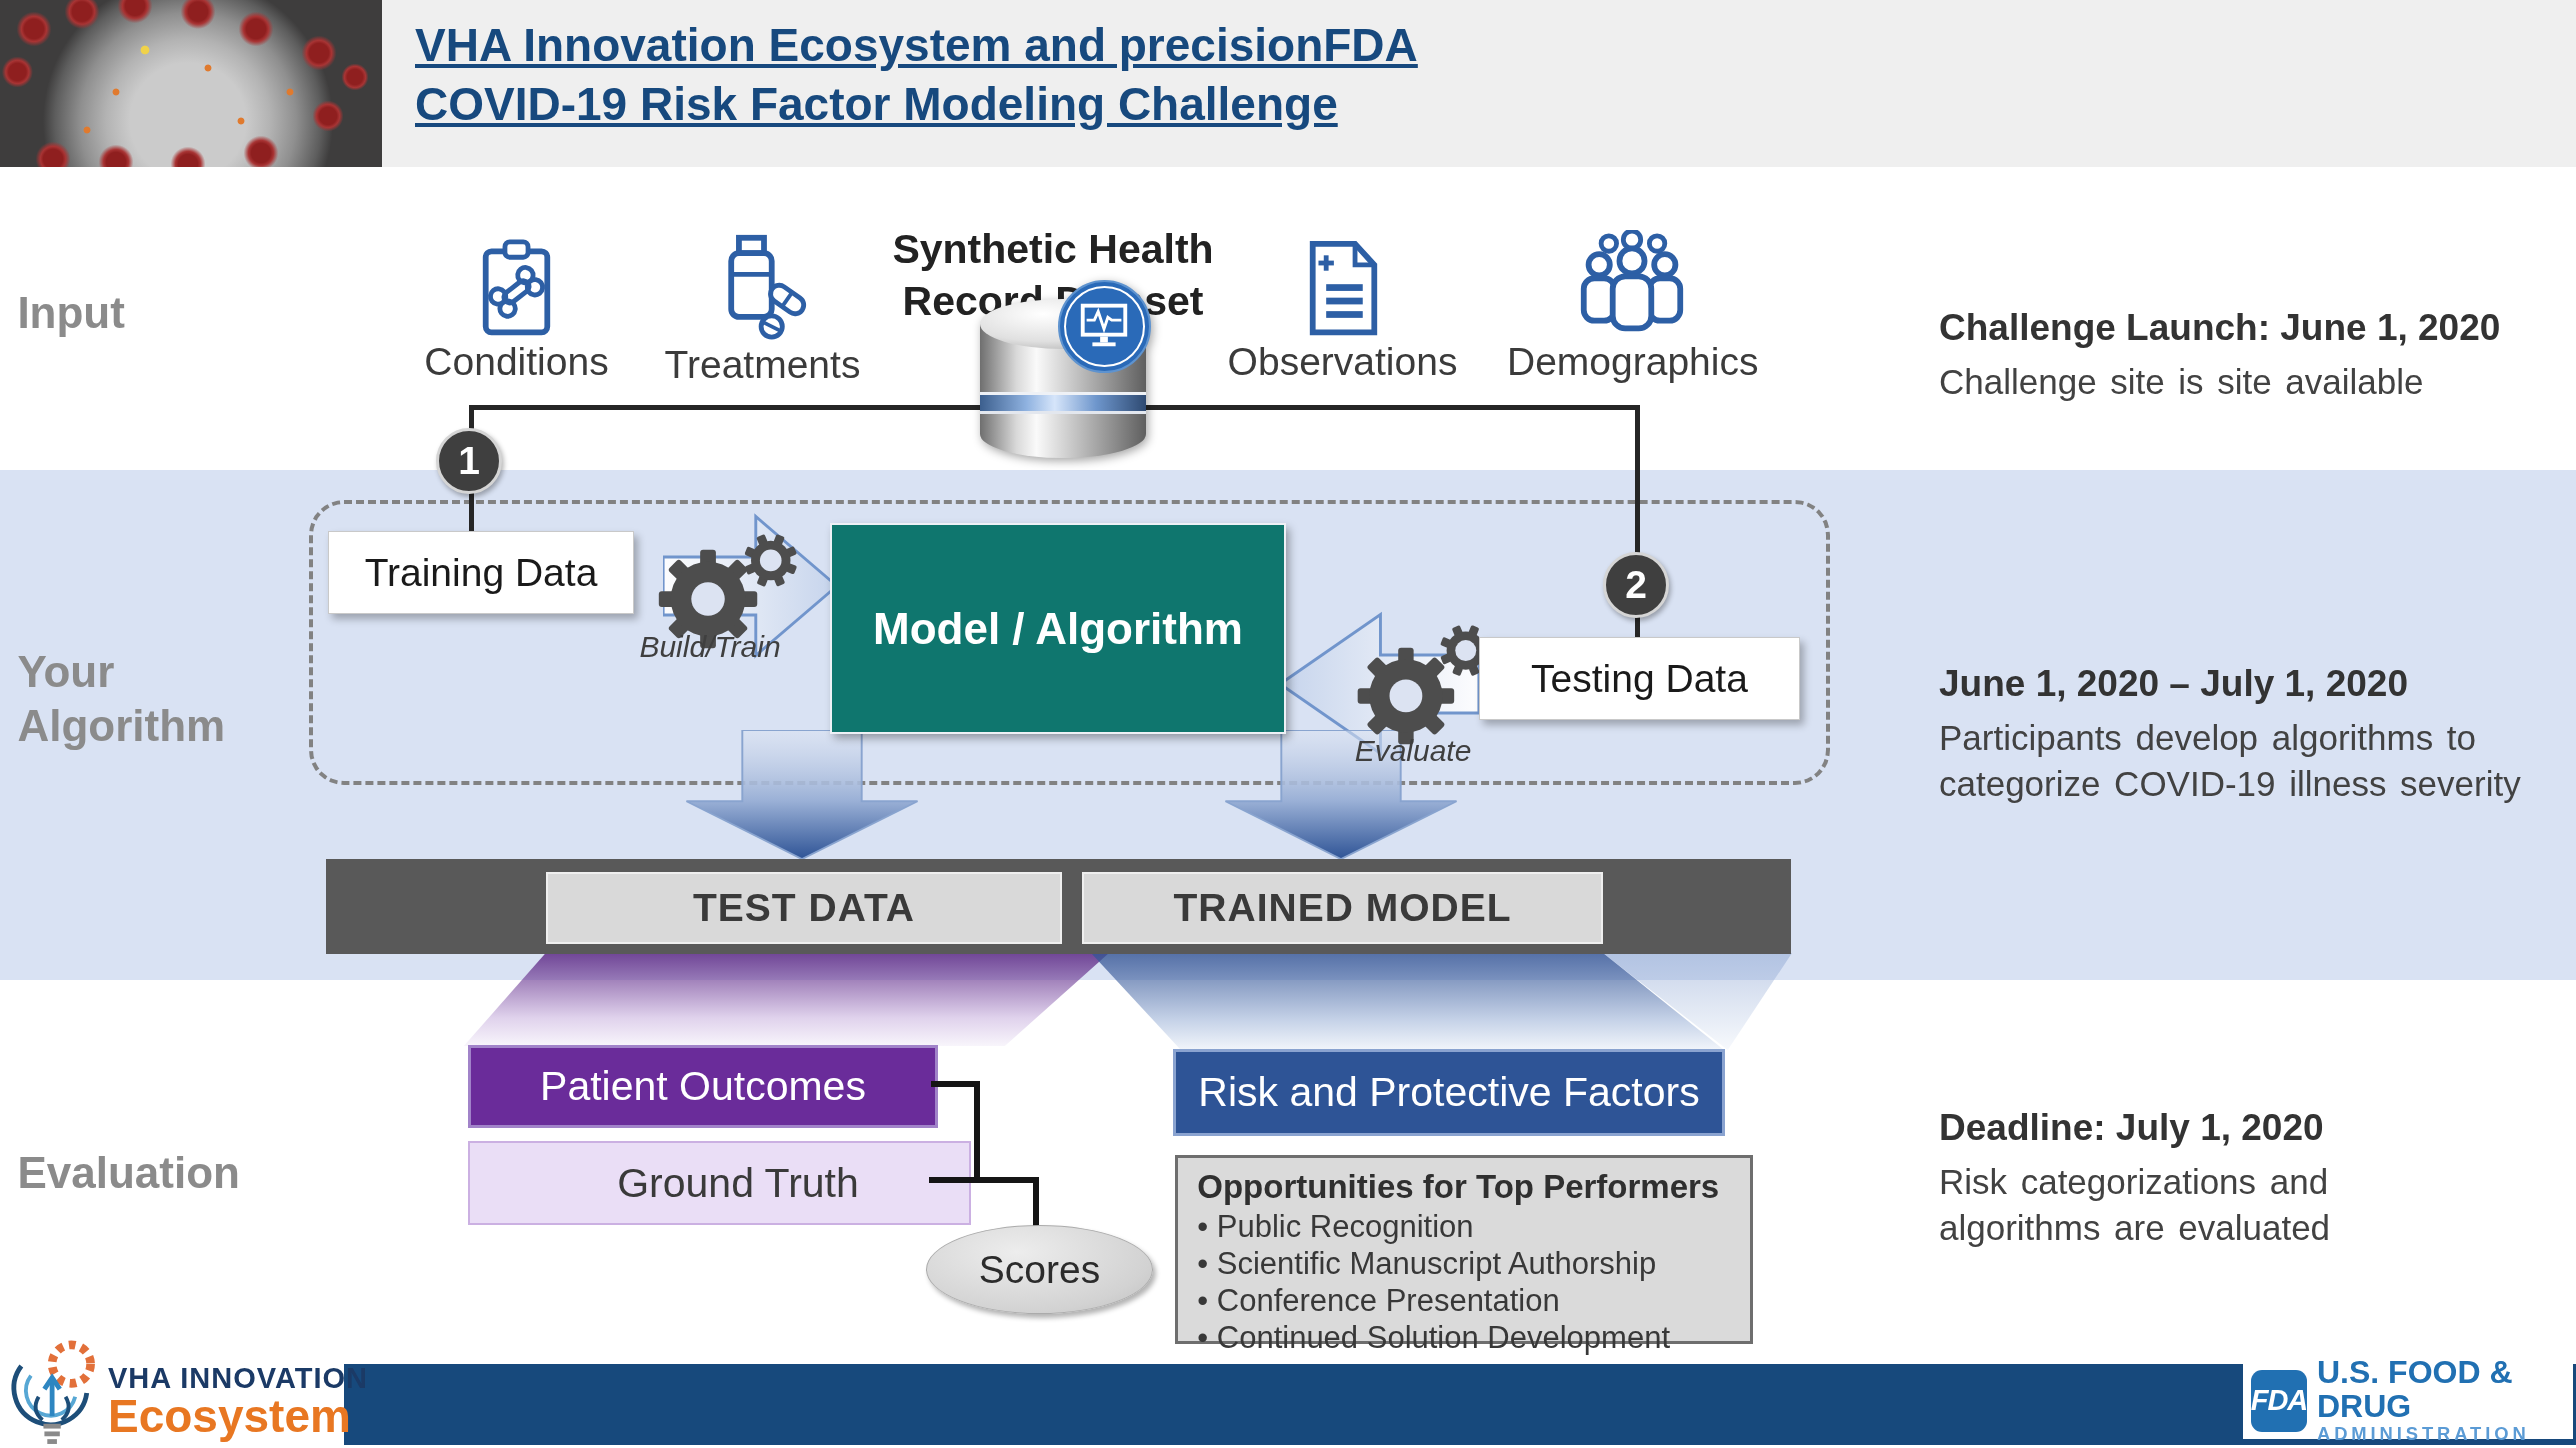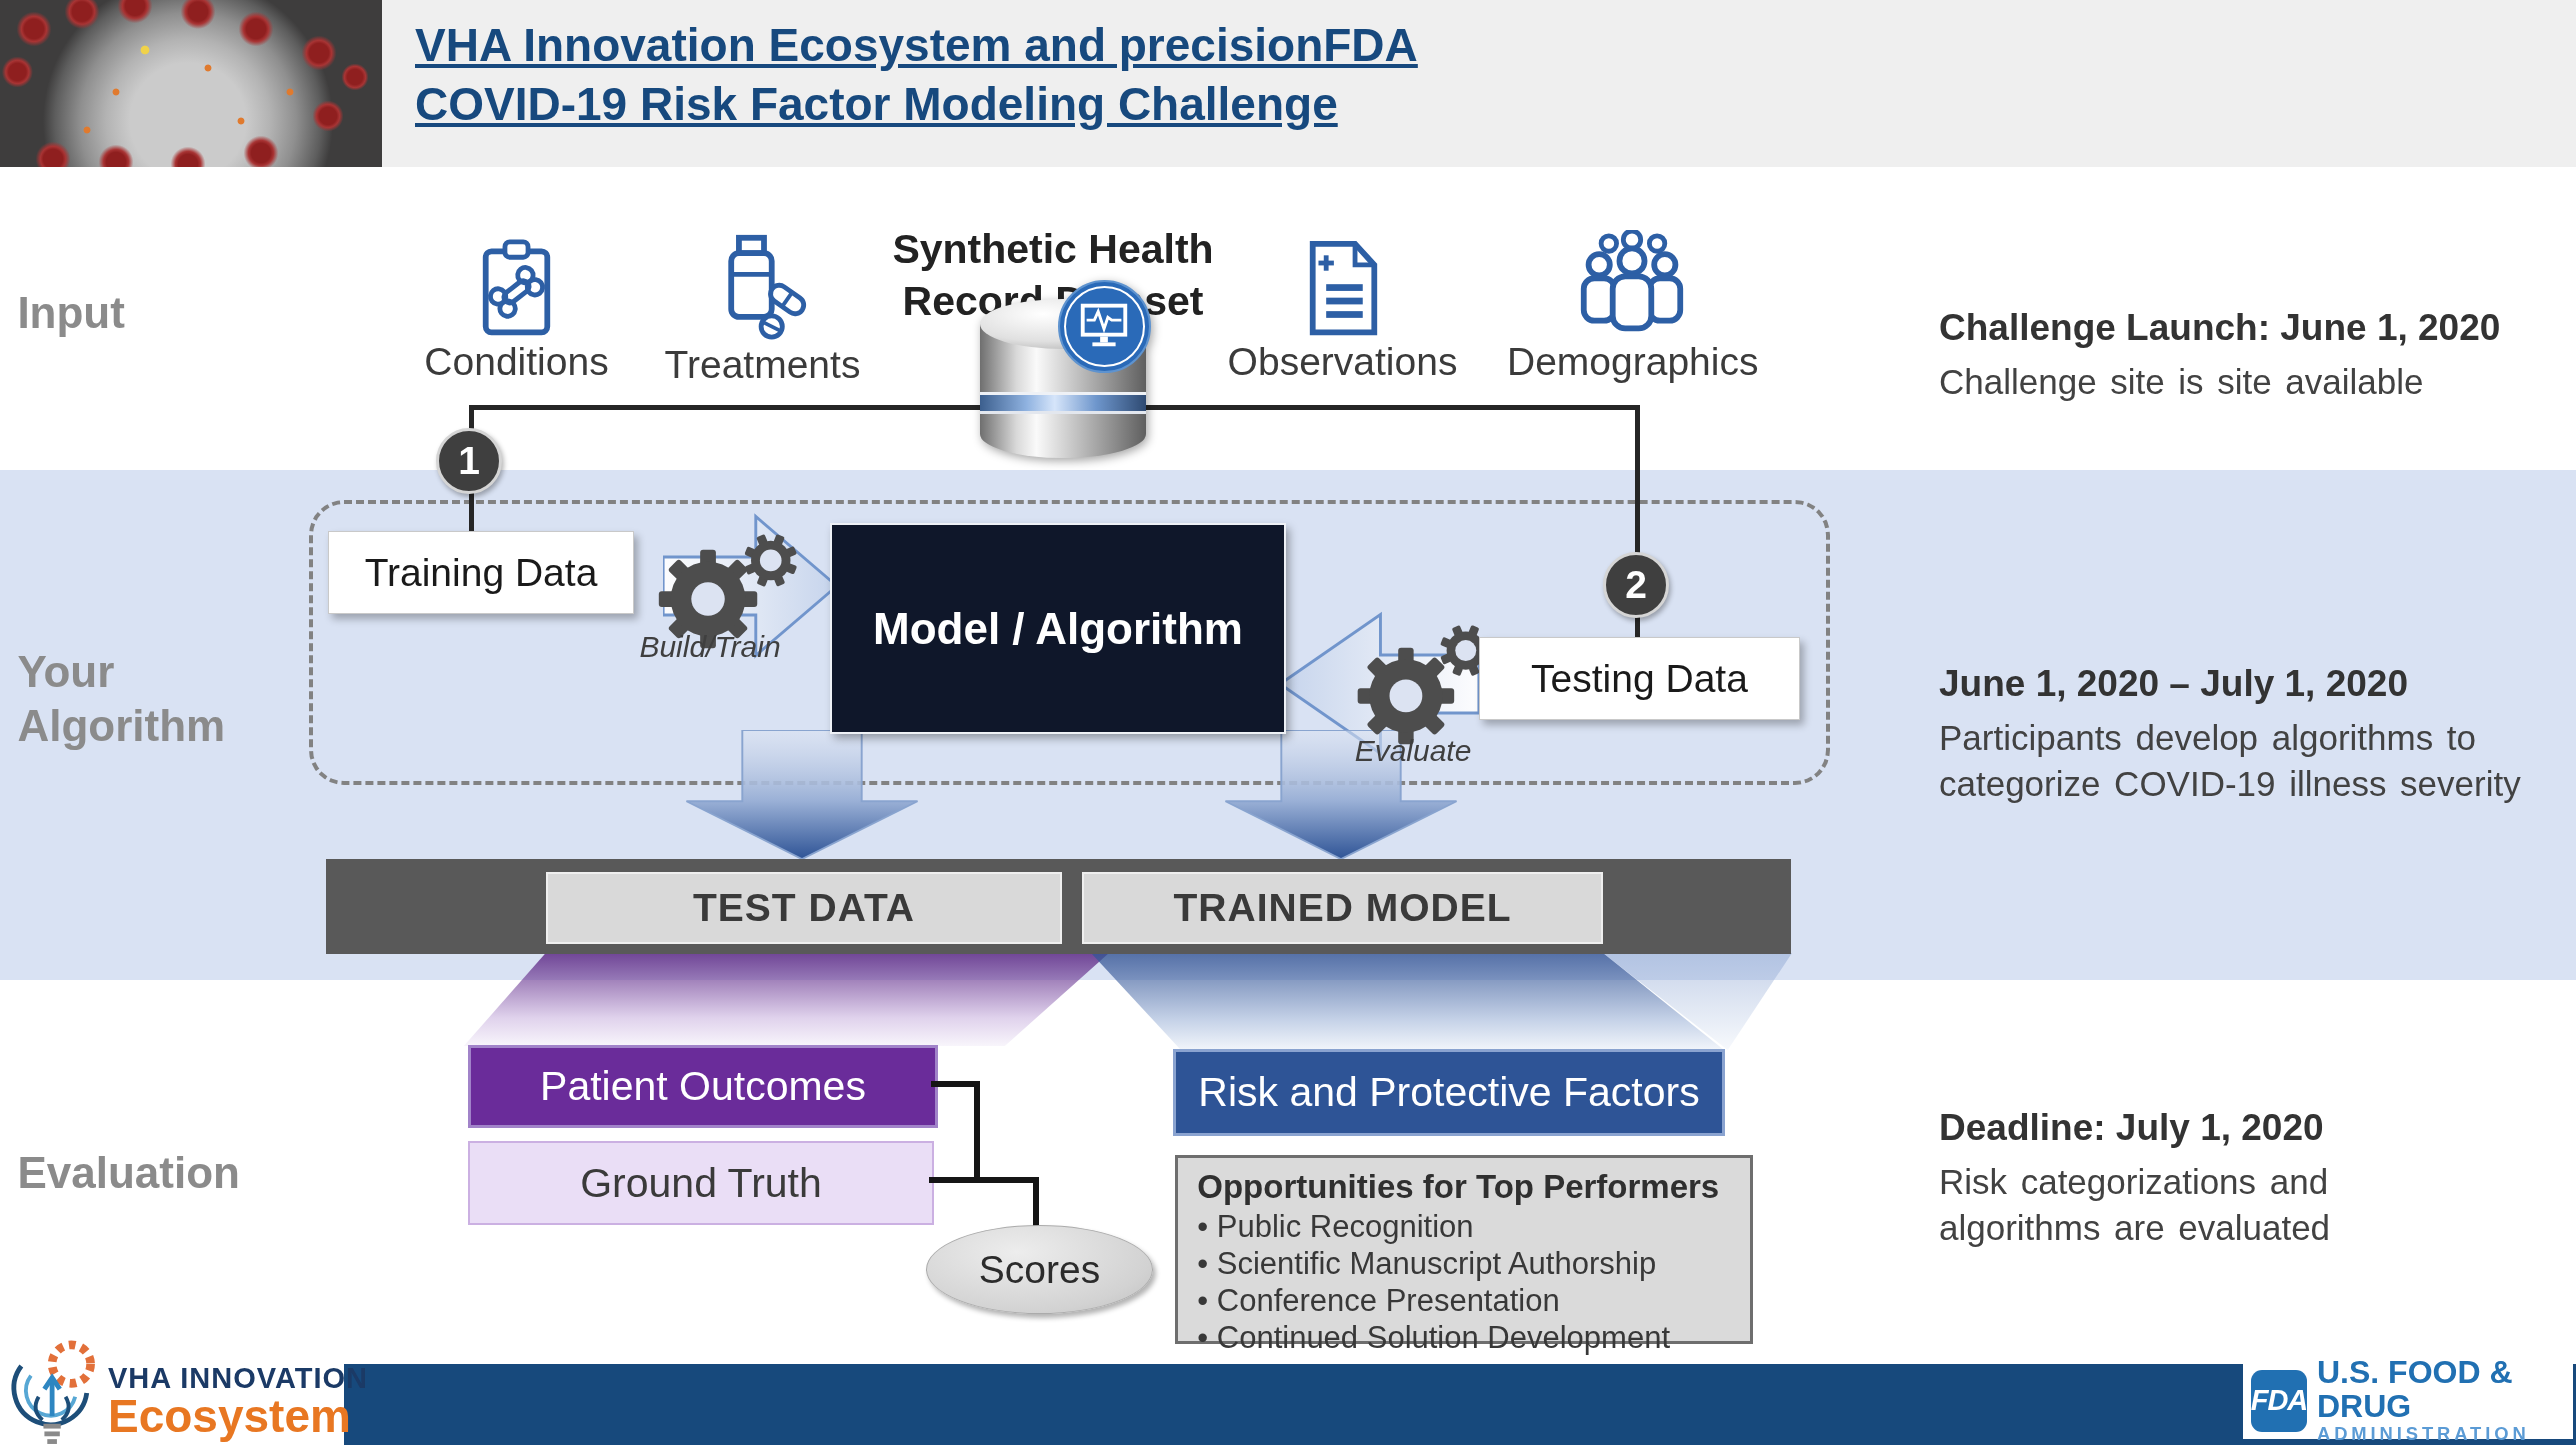--- a/index.html
+++ b/index.html
@@ -48,21 +48,21 @@
   .badge{position:absolute;z-index:5;width:60px;height:60px;border-radius:50%;background:#3f3f3f;
          border:3.9px solid #d5d5d5;box-sizing:content-box;color:#fff;font-size:39px;font-weight:bold;
          display:flex;align-items:center;justify-content:center;box-shadow:1.9px 2.9px 4.8px rgba(0,0,0,.3);}
 
   .dashed-box{left:309px;top:500px;width:1513px;height:277px;z-index:1;
               border:4.8px dashed #828282;border-radius:35px;}
 
   .wbox{position:absolute;z-index:3;background:#fff;border:1.9px solid #c9c9c9;
         box-shadow:3.9px 4.8px 7.7px rgba(0,0,0,.28);display:flex;align-items:center;justify-content:center;
         font-size:39px;color:#1a1a1a;}
-  .model-box{left:830px;top:523px;width:452px;height:207px;z-index:3;background:#0f172a;
+  .model-box{left:830px;top:523px;width:452px;height:207px;z-index:3;background:#0f766e;
              border:2.9px solid #eef1f6;box-shadow:3.9px 4.8px 8.7px rgba(0,0,0,.35);
              display:flex;align-items:center;justify-content:center;
              color:#fff;font-size:44px;font-weight:bold;}
   .flow-label{z-index:4;font-style:italic;font-size:30px;color:#3f3f3f;text-align:center;}
 
   .svgabs{position:absolute;z-index:2;}
   .gearsvg{position:absolute;z-index:3;}
 
   .bar{left:326px;top:859px;width:1465px;height:95px;background:#595959;z-index:2;}
   .bar-box{position:absolute;z-index:3;background:#d9d9d9;border:2.9px solid #efefef;
@@ -78,21 +78,21 @@
      background:linear-gradient(180deg,rgba(52,84,148,.8),rgba(130,158,205,.45) 70%,rgba(195,210,235,.22));}
   .fun-blue2{left:1603px;top:953px;width:189px;height:97px;
      clip-path:polygon(0 0,100% 0,66% 100%);
      background:linear-gradient(180deg,rgba(140,165,210,.5),rgba(200,214,238,.15));}
 
   .po-box{left:468px;top:1045px;width:464px;height:77px;z-index:3;background:#6a2c9a;
           border:3.9px solid #a183c9;display:flex;align-items:center;justify-content:center;
           color:#fff;font-size:41px;}
   .gt-box{left:468px;top:1141px;width:462px;height:80px;z-index:3;background:#eadef6;
           border:2.9px solid #cbb0e2;display:flex;align-items:center;justify-content:center;
-          color:#3a3a3a;font-size:41px;}
+          color:#3a3a3a;font-size:41px;padding-left:37px;}
   .brk{position:absolute;background:#151515;z-index:3;}
   .scores{left:926px;top:1225px;width:225px;height:87px;z-index:4;border-radius:50%;
           background:radial-gradient(ellipse at 40% 30%,#ededed,#d2d2d2 70%,#bdbdbd);
           border:1.9px solid #ababab;box-shadow:2.9px 3.9px 5.8px rgba(0,0,0,.3);
           display:flex;align-items:center;justify-content:center;font-size:39px;color:#2b2b2b;}
   .risk-box{left:1173px;top:1049px;width:546px;height:81px;z-index:3;background:#2e5496;
             border:3.9px solid #8aa3d0;display:flex;align-items:center;justify-content:center;
             color:#fff;font-size:41px;}
   .opp-box{left:1175px;top:1155px;width:578px;height:189px;z-index:3;background:#dadada;
            border:3.9px solid #6e6e6e;box-sizing:border-box;padding:9.7px 19.3px;color:#2f2f2f;}

